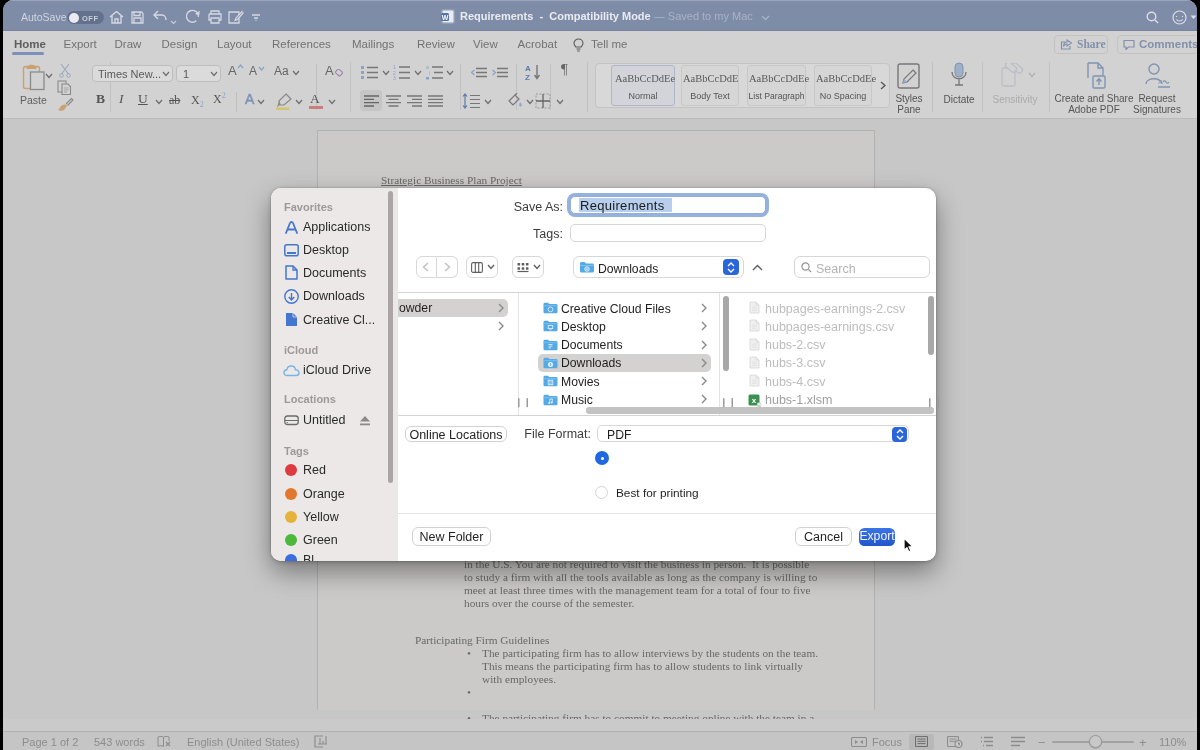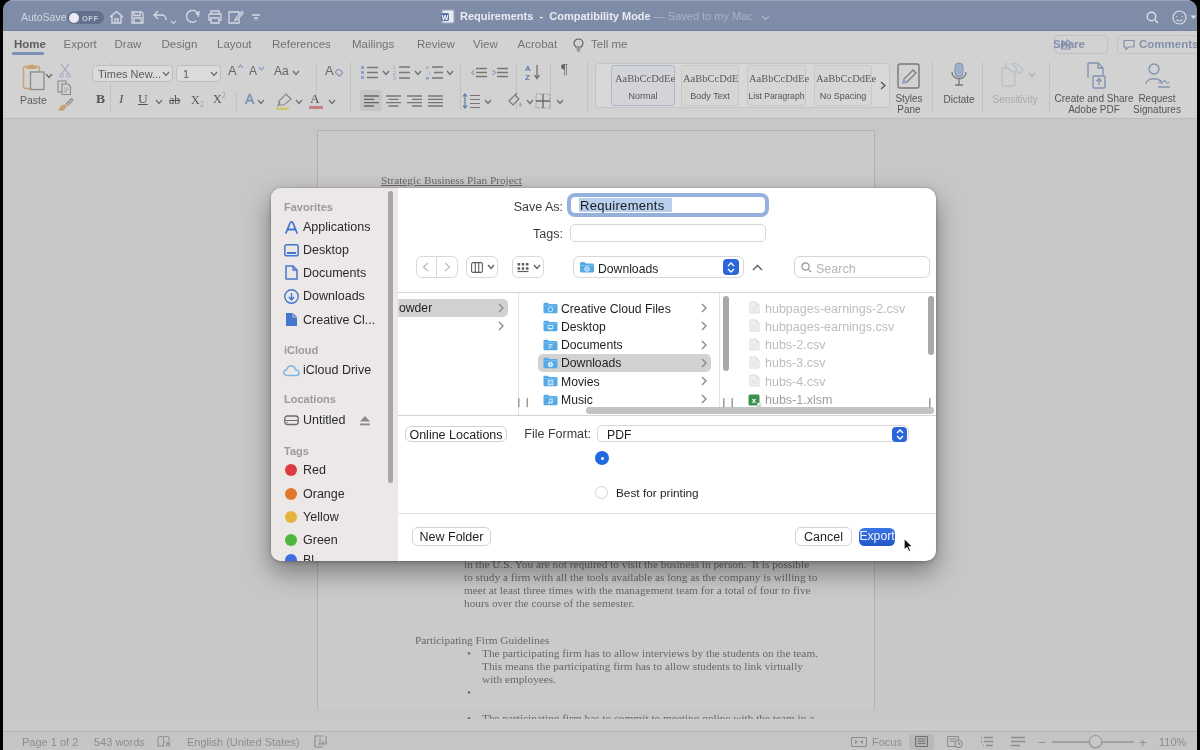--- a/index.html
+++ b/index.html
@@ -103,21 +103,21 @@
     <span class="tab" style="left:514.5px;">Acrobat</span>
     <svg class="abs" style="left:569px;top:7px;" width="13" height="14" viewBox="0 0 13 14">
         <path d="M6.5 1 C3.7 1 2 3 2 5.2 C2 7 3.2 7.8 3.8 9 L9.2 9 C9.8 7.8 11 7 11 5.2 C11 3 9.3 1 6.5 1 Z M4.5 11 L8.5 11 M5.2 13 L7.8 13" stroke="#5b5b5b" stroke-width="1.1" fill="none"></path>
       </svg>
     <span class="tab" style="left:588px;">Tell me</span>
     <div class="abs" style="left:1051px;top:4px;width:54px;height:19px;border:1px solid #c3c2c2;border-radius:4px;"></div>
     <svg class="abs" style="left:1057px;top:8px;" width="13" height="11" viewBox="0 0 13 11">
         <path d="M5 3 L1.5 3 L1.5 10 L10 10 L10 7" stroke="#8290ac" stroke-width="1.2" fill="none"></path>
         <path d="M7 1 L11.5 4 L7 7 L7 5 C5 5 4 6 3.5 7.5 C3.5 4.5 5 3 7 3 Z" stroke="#8290ac" stroke-width="1.1" fill="none"></path>
       </svg>
-    <span class="tab" style="left:1050px;color:#8290ac;font-weight:bold;">Share</span>
+    <span class="tab" style="left:1074px;color:#8290ac;font-weight:bold;font-family:Liberation Serif, serif;">Share</span>
     <div class="abs" style="left:1114px;top:4px;width:82px;height:19px;border:1px solid #c3c2c2;border-radius:4px;"></div>
     <svg class="abs" style="left:1120px;top:8px;" width="12" height="11" viewBox="0 0 12 11">
         <path d="M1 1.5 L11 1.5 L11 8 L5.5 8 L3 10.5 L3 8 L1 8 Z" stroke="#8290ac" stroke-width="1.2" fill="none"></path>
       </svg>
     <span class="tab" style="left:1136px;color:#8290ac;font-weight:bold;">Comments</span>
   </div>
   <div class="ribbon" id="ribbon">
     <svg class="abs" style="left:19px;top:5px;" width="27" height="28" viewBox="0 0 27 28">
         <rect x="1.5" y="3.5" width="16" height="22" rx="2" stroke="#c9a173" stroke-width="1.5" fill="none"></rect>
         <path d="M6 3.5 C6 1.2 13 1.2 13 3.5 L14.5 3.5 L14.5 6 L4.5 6 L4.5 3.5 Z" fill="#c9a173"></path>

